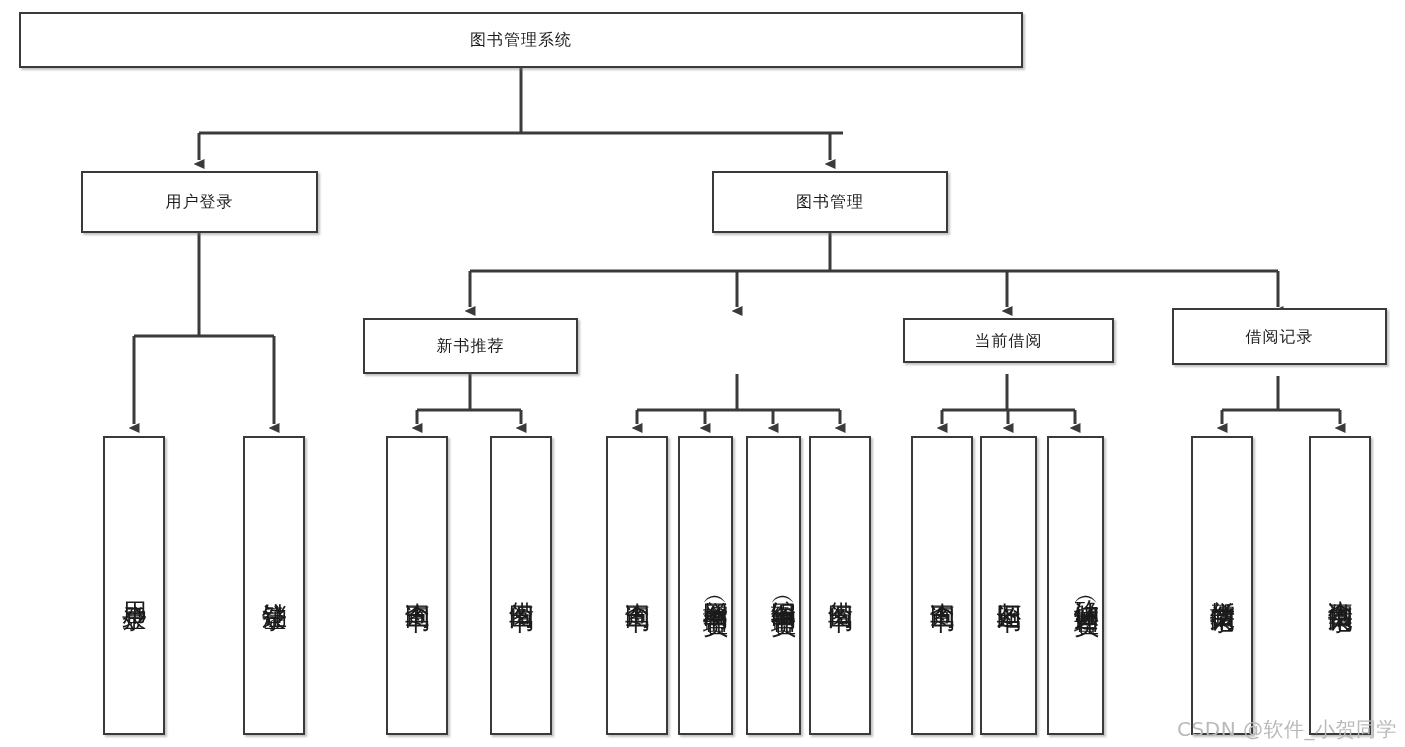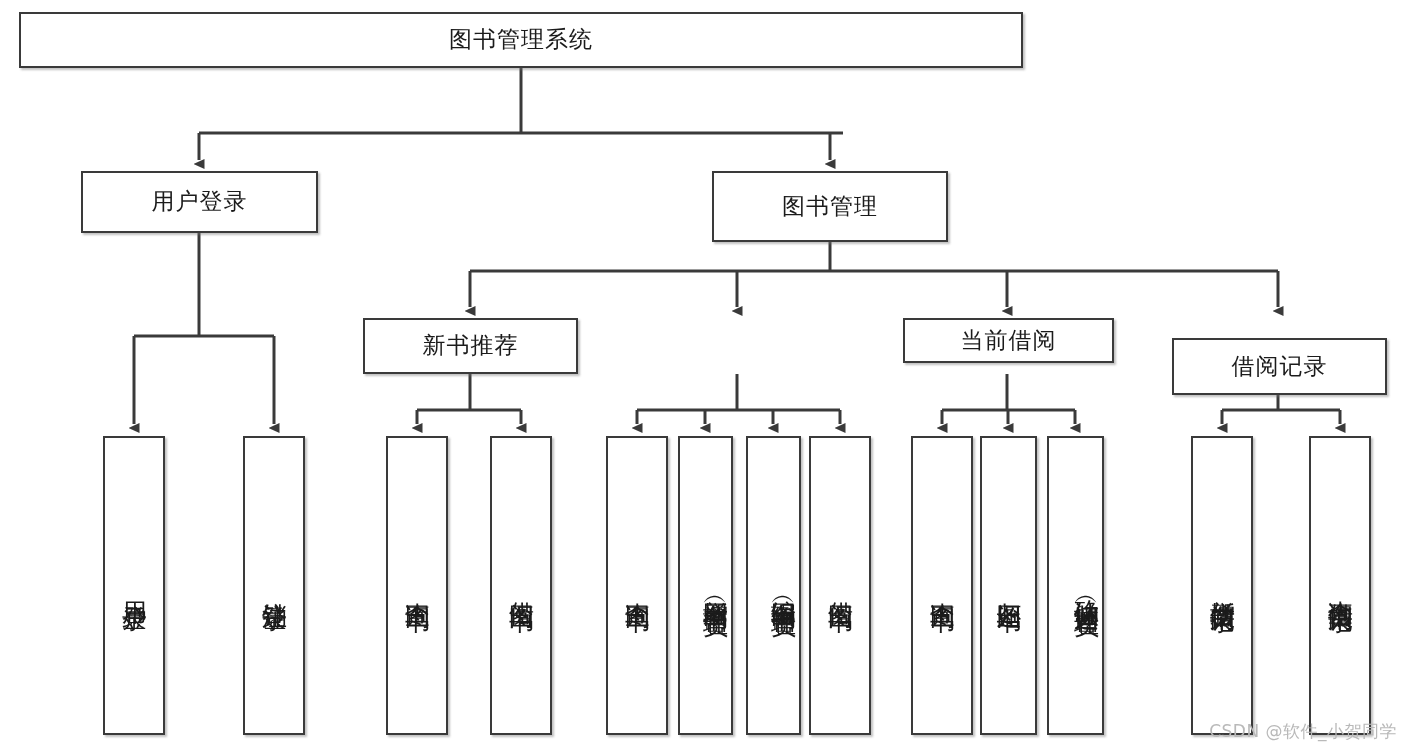--- a/index.html
+++ b/index.html
@@ -31,21 +31,21 @@
     background: #ffffff;
     border: 2px solid #3a3a3a;
     box-shadow: 2px 2px 2px rgba(120,120,120,0.45);
     display: flex;
     align-items: center;
     justify-content: center;
     color: #1b1b1b;
     z-index: 2;
   }
   .node-h {
-    font-size: 23px;
+    font-size: 16px;
     letter-spacing: 1px;
     line-height: 1.2;
     white-space: nowrap;
   }
   .node-v {
     writing-mode: vertical-rl;
     text-orientation: upright;
     font-size: 25px;
     line-height: 1.28;
     letter-spacing: 2px;
@@ -54,21 +54,21 @@
     padding-top: 6px;
   }
   .node-v.vmid {
     align-items: center;
     padding-top: 0;
   }
   .watermark {
     position: absolute;
     right: 8px;
     bottom: 4px;
-    font-size: 17px;
+    font-size: 20px;
     color: #b9b9b9;
     letter-spacing: 0.5px;
     z-index: 5;
     white-space: nowrap;
   }
 </style>
 </head>
 <body>
 
 <div id="canvas">
@@ -123,31 +123,31 @@
     </g>
   </svg>
 
   <div class="node node-h" style="left:19px; top:12px; width:1004px; height:56px;">
     <span>图书管理系统</span>
   </div>
 
   <div class="node node-h" style="left:81px; top:171px; width:237px; height:62px;">
     <span>用户登录</span>
   </div>
-  <div class="node node-h" style="left:712px; top:171px; width:236px; height:71px;">
+  <div class="node node-h" style="left:712px; top:171px; width:236px; height:62px;">
     <span>图书管理</span>
   </div>
 
   <div class="node node-h" style="left:363px; top:318px; width:215px; height:56px;text-align:center;">
     <span>新书推荐</span>
   </div>
   <div class="node node-h" style="left:903px; top:318px; width:211px; height:45px;">
     <span>当前借阅</span>
   </div>
-  <div class="node node-h" style="left:1172px; top:338px; width:215px; height:57px;">
+  <div class="node node-h" style="left:1172px; top:308px; width:215px; height:57px;">
     <span>借阅记录</span>
   </div>
 
   <div class="node node-v vmid" style="left:103px; top:436px; width:62px; height:299px;">
     <span>用户登录</span>
   </div>
   <div class="node node-v vmid" style="left:243px; top:436px; width:62px; height:299px;">
     <span>注销登录</span>
   </div>
 

